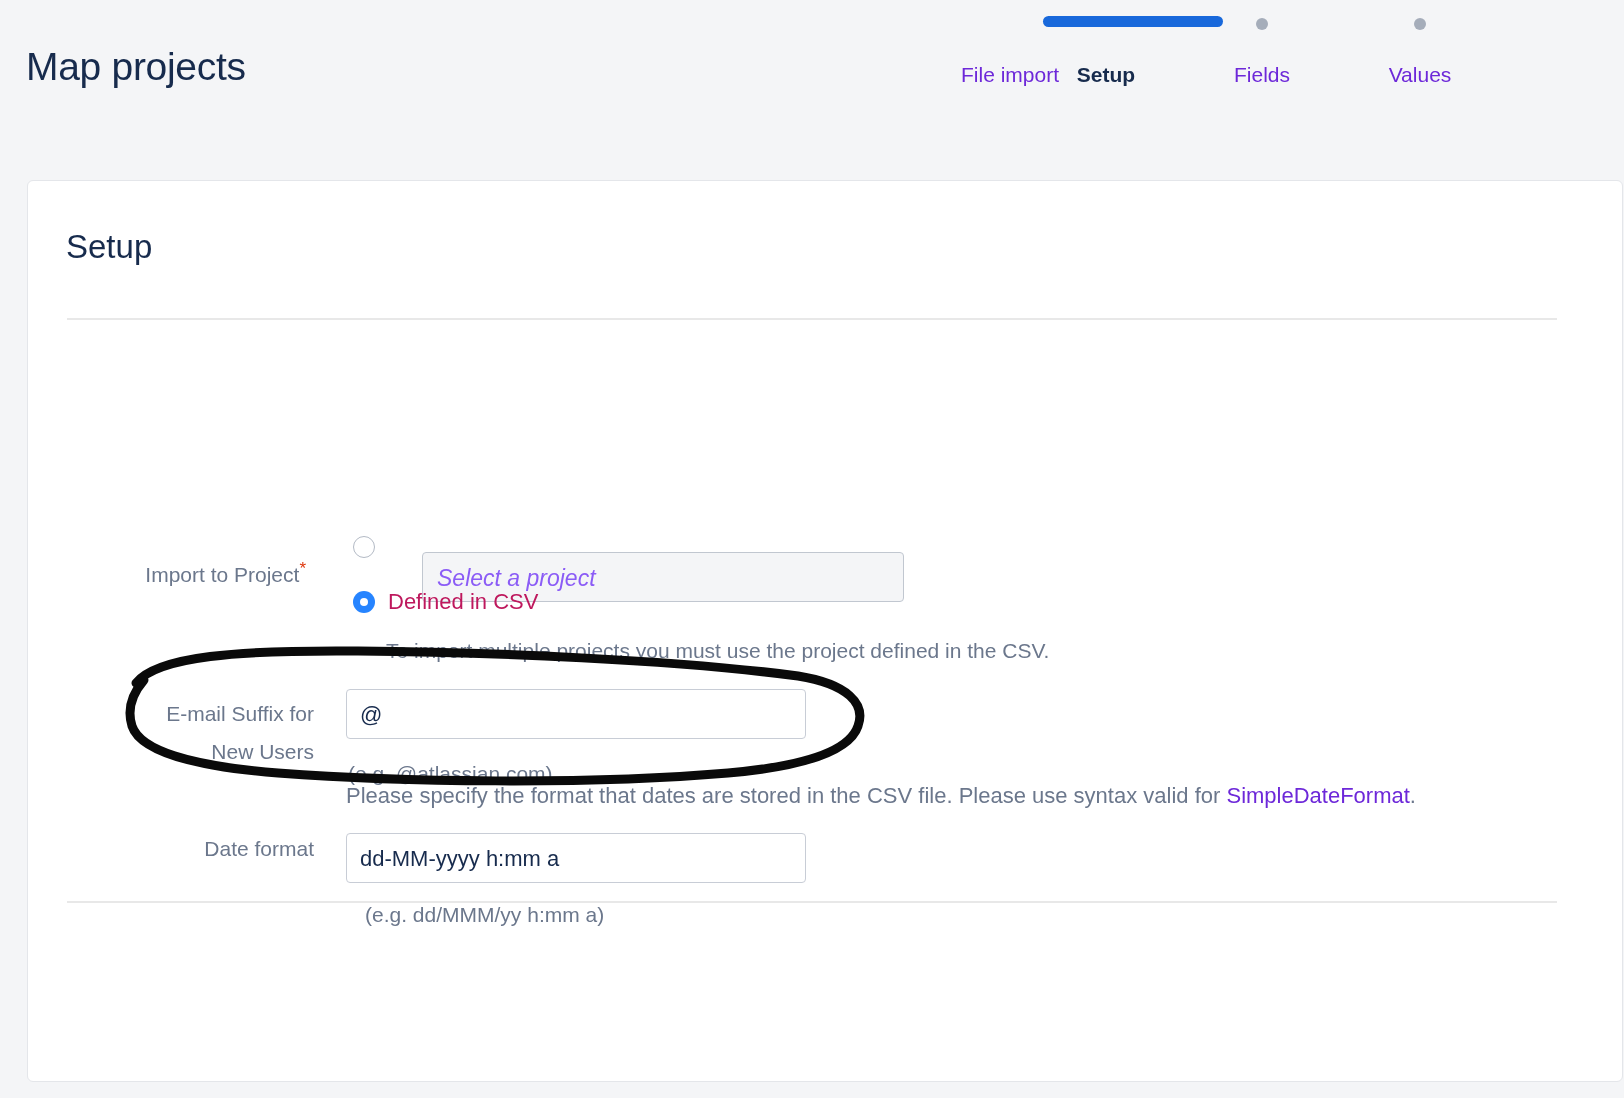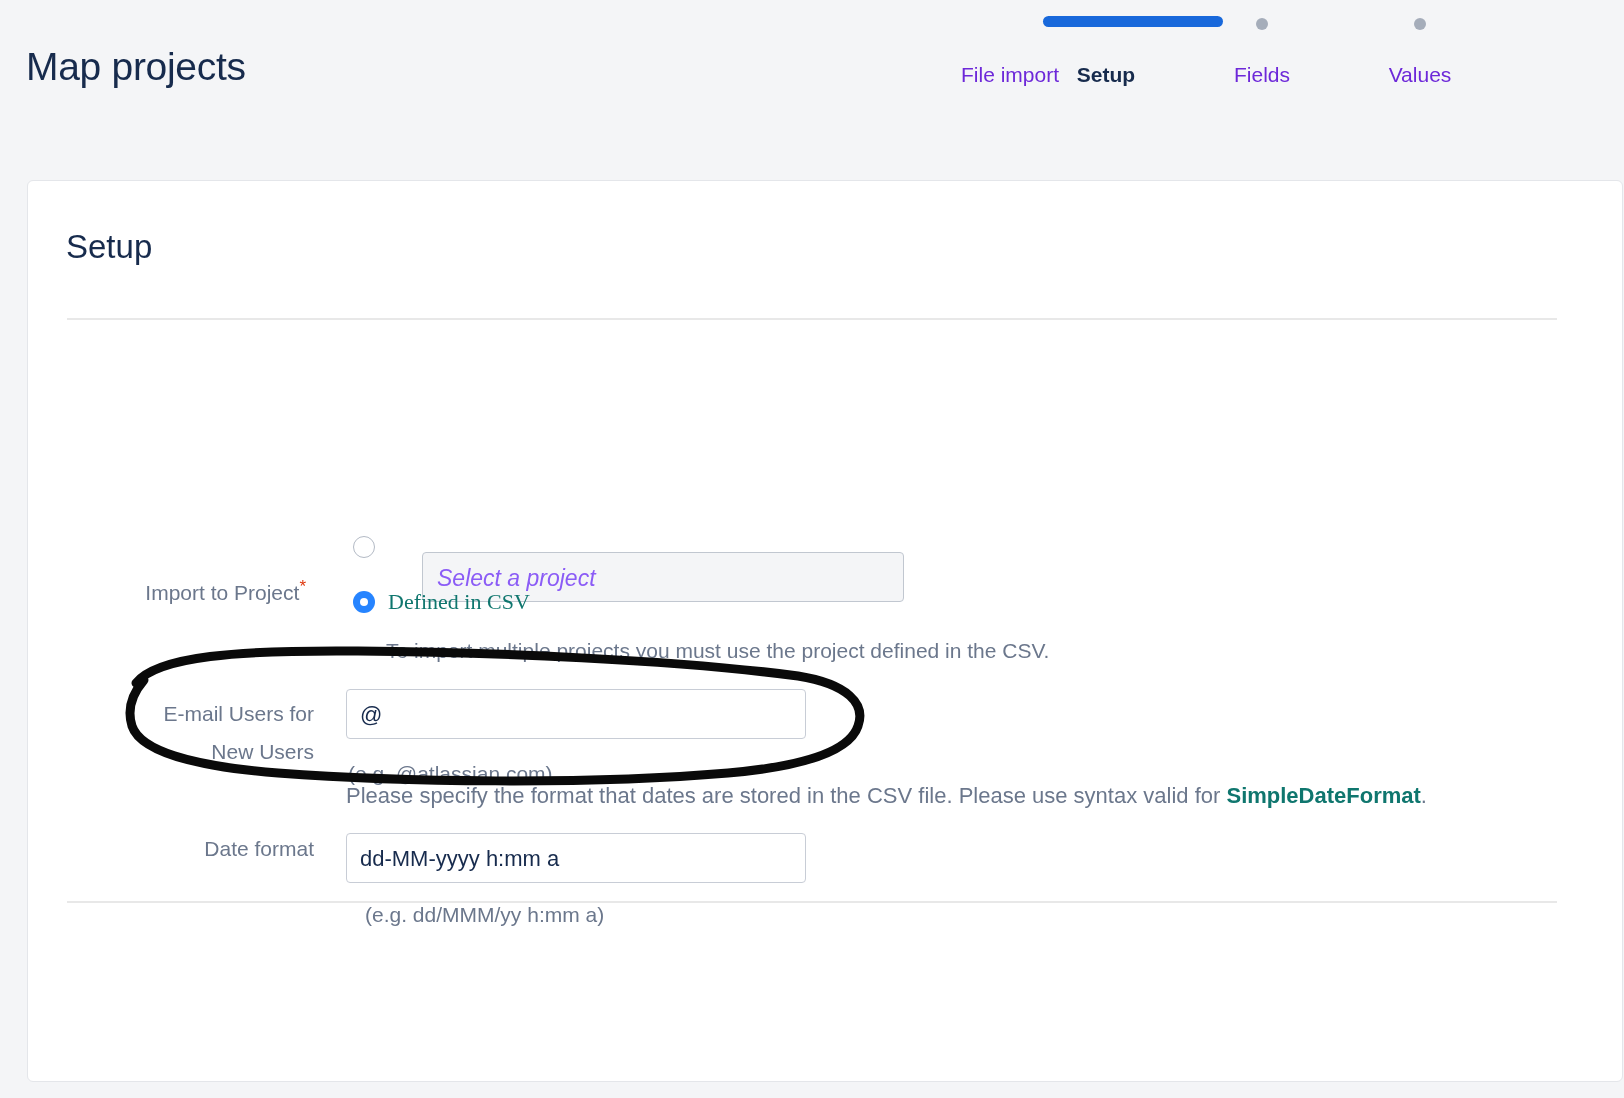--- a/index.html
+++ b/index.html
@@ -154,23 +154,22 @@
     position: absolute;
     left: 7px; top: 7px;
     width: 8px; height: 8px;
     border-radius: 50%;
     background: #ffffff;
   }
   .radio-option-label {
     position: absolute;
     font-size: 22px;
     line-height: 26px;
-    color: #0f766e;
-    white-space: nowrap;
-    font-family: Liberation Serif, serif;
+    color: #be185d;
+    white-space: nowrap;
   }
 
   .select-box {
     position: absolute;
     left: 394px;
     top: 371px;
     width: 482px;
     height: 50px;
     background: #f4f5f7;
     border: 1px solid #c1c7d0;
@@ -210,24 +209,23 @@
     color: #6b778c;
     white-space: nowrap;
   }
   .desc-text {
     position: absolute;
     font-size: 22px;
     line-height: 39px;
     color: #6b778c;
   }
   .link {
-    color: #0f766e;
+    color: #6d28d9;
     text-decoration: none;
     cursor: pointer;
-    font-weight: bold;
   }
 
   
   .annotation {
     position: absolute;
     left: 118px;
     top: 638px;
     width: 760px;
     height: 150px;
     pointer-events: none;
@@ -268,34 +266,34 @@
   <div class="progress-bar"></div>
 </div>
 
 <div class="card">
 
   <div class="card-title">Setup</div>
   <div class="divider divider-top"></div>
 
   <div class="form">
 
-    <div class="field-label" style="left:38px; top:386px; width:240px;"><span>Import to Project</span><span class="req-star">*</span></div>
+    <div class="field-label" style="left:38px; top:368px; width:240px;"><span>Import to Project</span><span class="req-star">*</span></div>
 
     <div class="radio" style="left:325px; top:355px;"></div>
 
     <div class="select-box">
       <div class="select-placeholder">Select a project</div>
     </div>
 
     <div class="radio checked" style="left:325px; top:410px;"></div>
     <div class="radio-option-label" style="left:360px; top:408px;">Defined in CSV</div>
 
     <div class="helper-text" style="left:358px; top:456px;">To import multiple projects you must use the project defined in the CSV.</div>
 
-    <div class="field-label" style="left:38px; top:513px; width:248px;">E-mail Users for</div>
+    <div class="field-label" style="left:38px; top:513px; width:248px;">E-mail Suffix for</div>
     <div class="field-label" style="left:38px; top:551px; width:248px;">New Users</div>
 
     <div class="text-input" style="left:318px; top:508px; width:460px; height:50px;">
       <div class="text-input-value" style="left:13px; top:11px;">@</div>
     </div>
 
     <div class="helper-text" style="left:320px; top:579px;">(e.g. @atlassian.com)</div>
 
     <div class="field-label" style="left:38px; top:648px; width:248px;">Date format</div>
 

